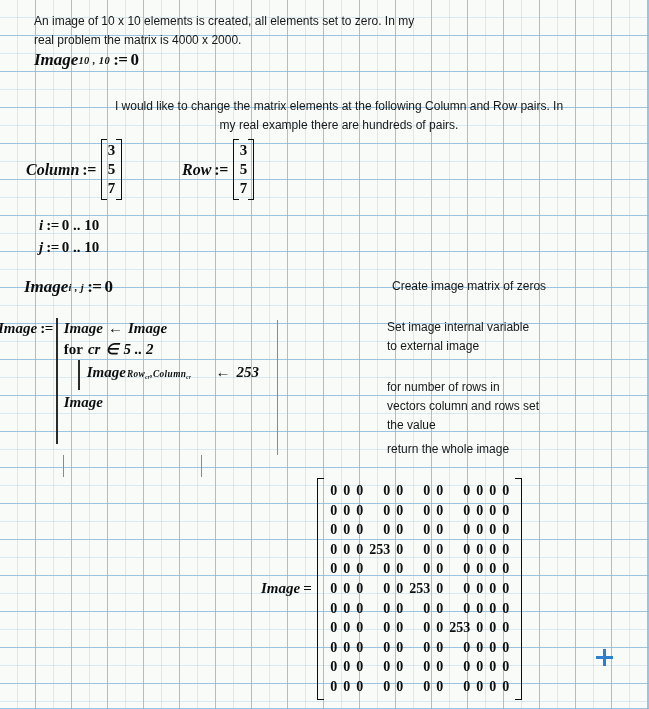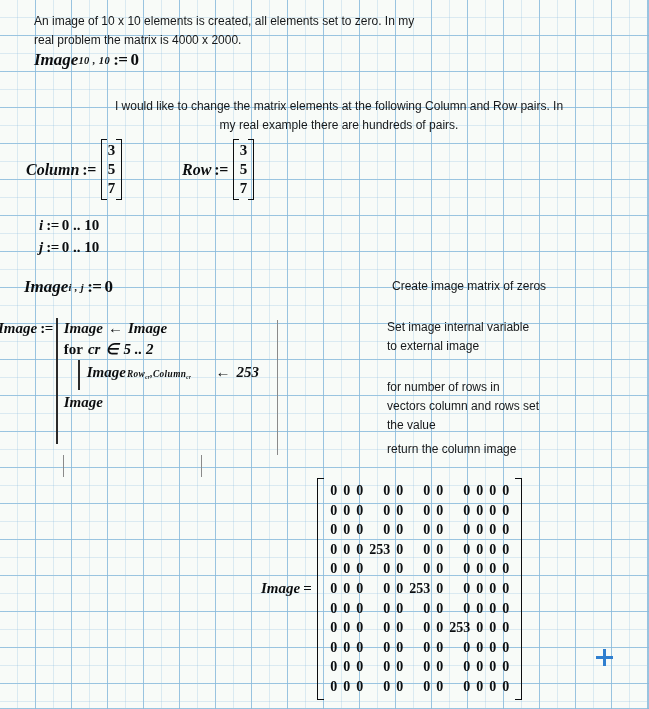--- a/index.html
+++ b/index.html
@@ -329,21 +329,21 @@
 
 <div class="abs prose" style="left:392px; top:277px; width:255px;">Create image matrix of zeros</div>
 
 <div class="abs prose" style="left:387px; top:318px; width:255px;">Set image internal variable
 to external image</div>
 
 <div class="abs prose" style="left:387px; top:378px; width:255px;">for number of rows in
 vectors column and rows set
 the value</div>
 
-<div class="abs prose" style="left:387px; top:440px; width:255px;">return the column image</div>
+<div class="abs prose" style="left:387px; top:440px; width:255px;">return the whole image</div>
 
 <div class="abs" id="result-matrix-region" style="left:261px; top:478px;">
   <div class="math" style="font-size:15px;">
     <span>Image</span>
     <span class="assign">=</span>
   </div>
   <div class="matrix">
     <table id="matrix-table">
       <tbody id="matrix-body">
           <tr>

